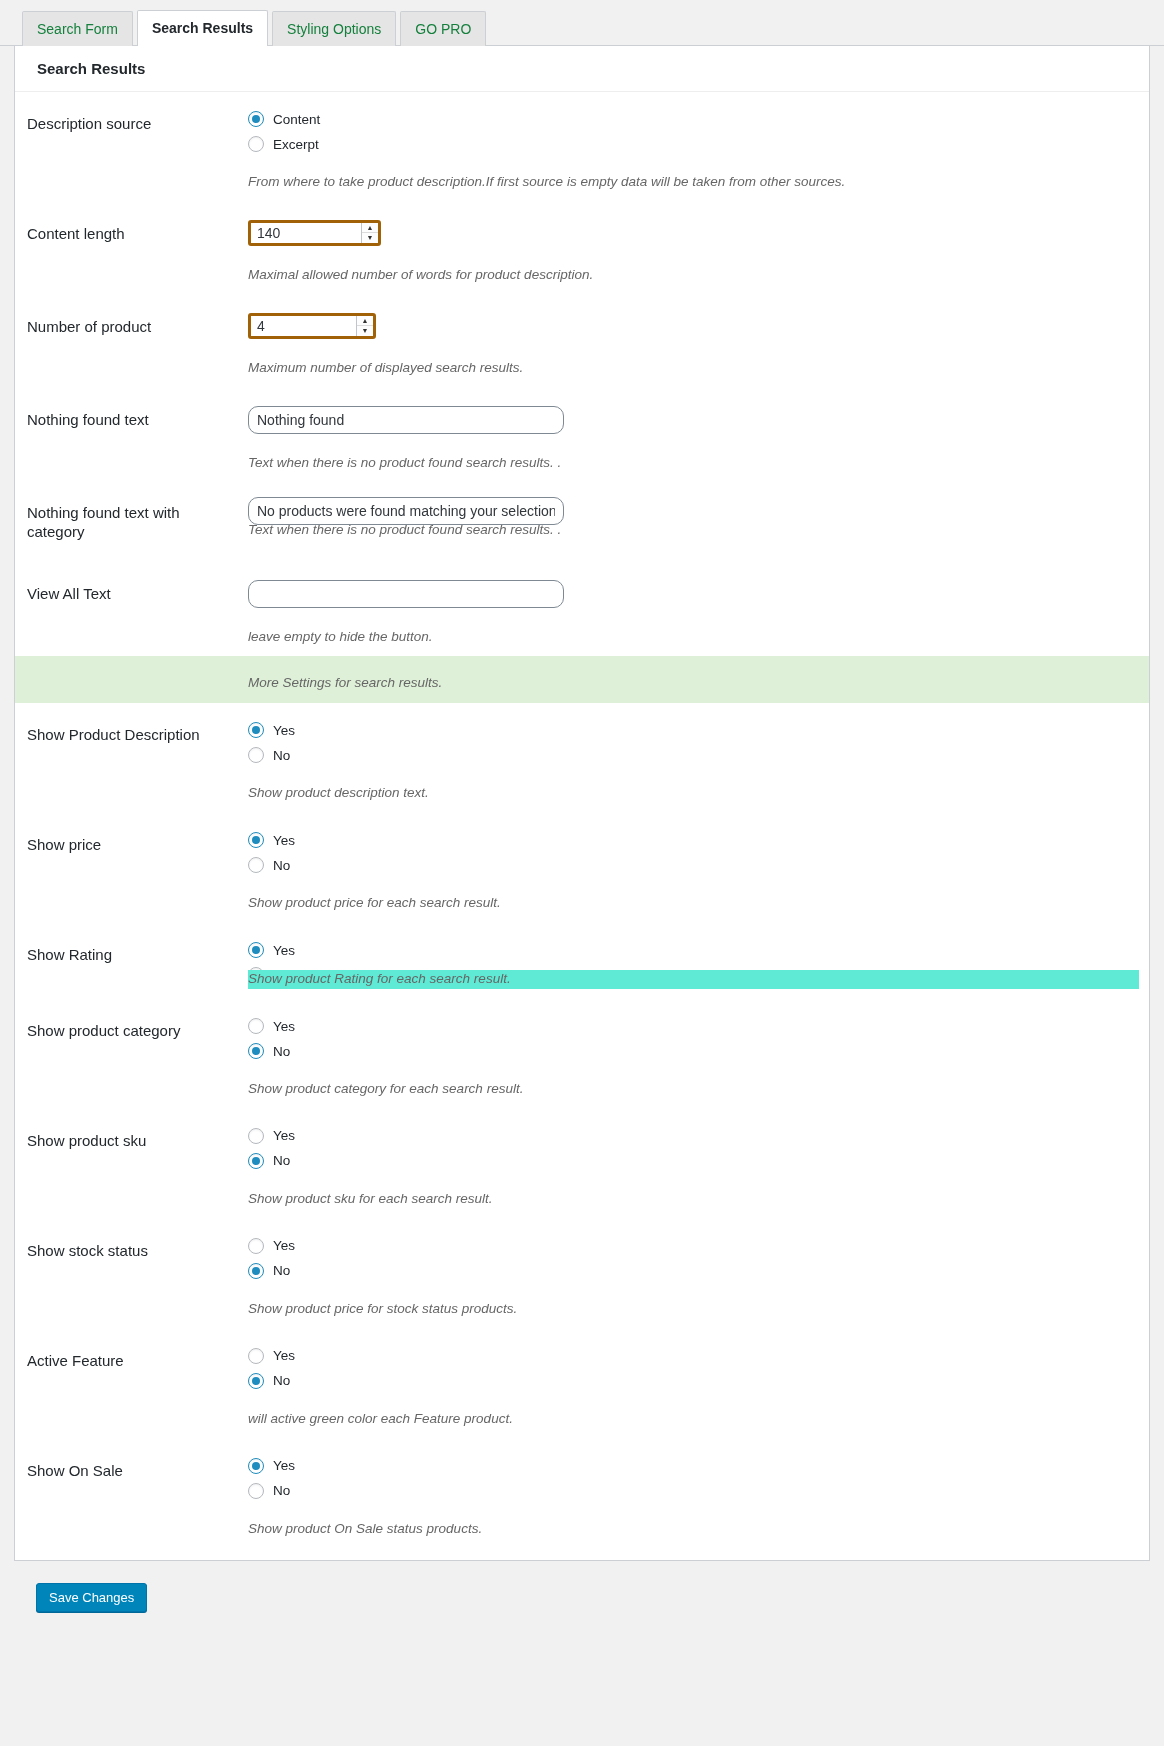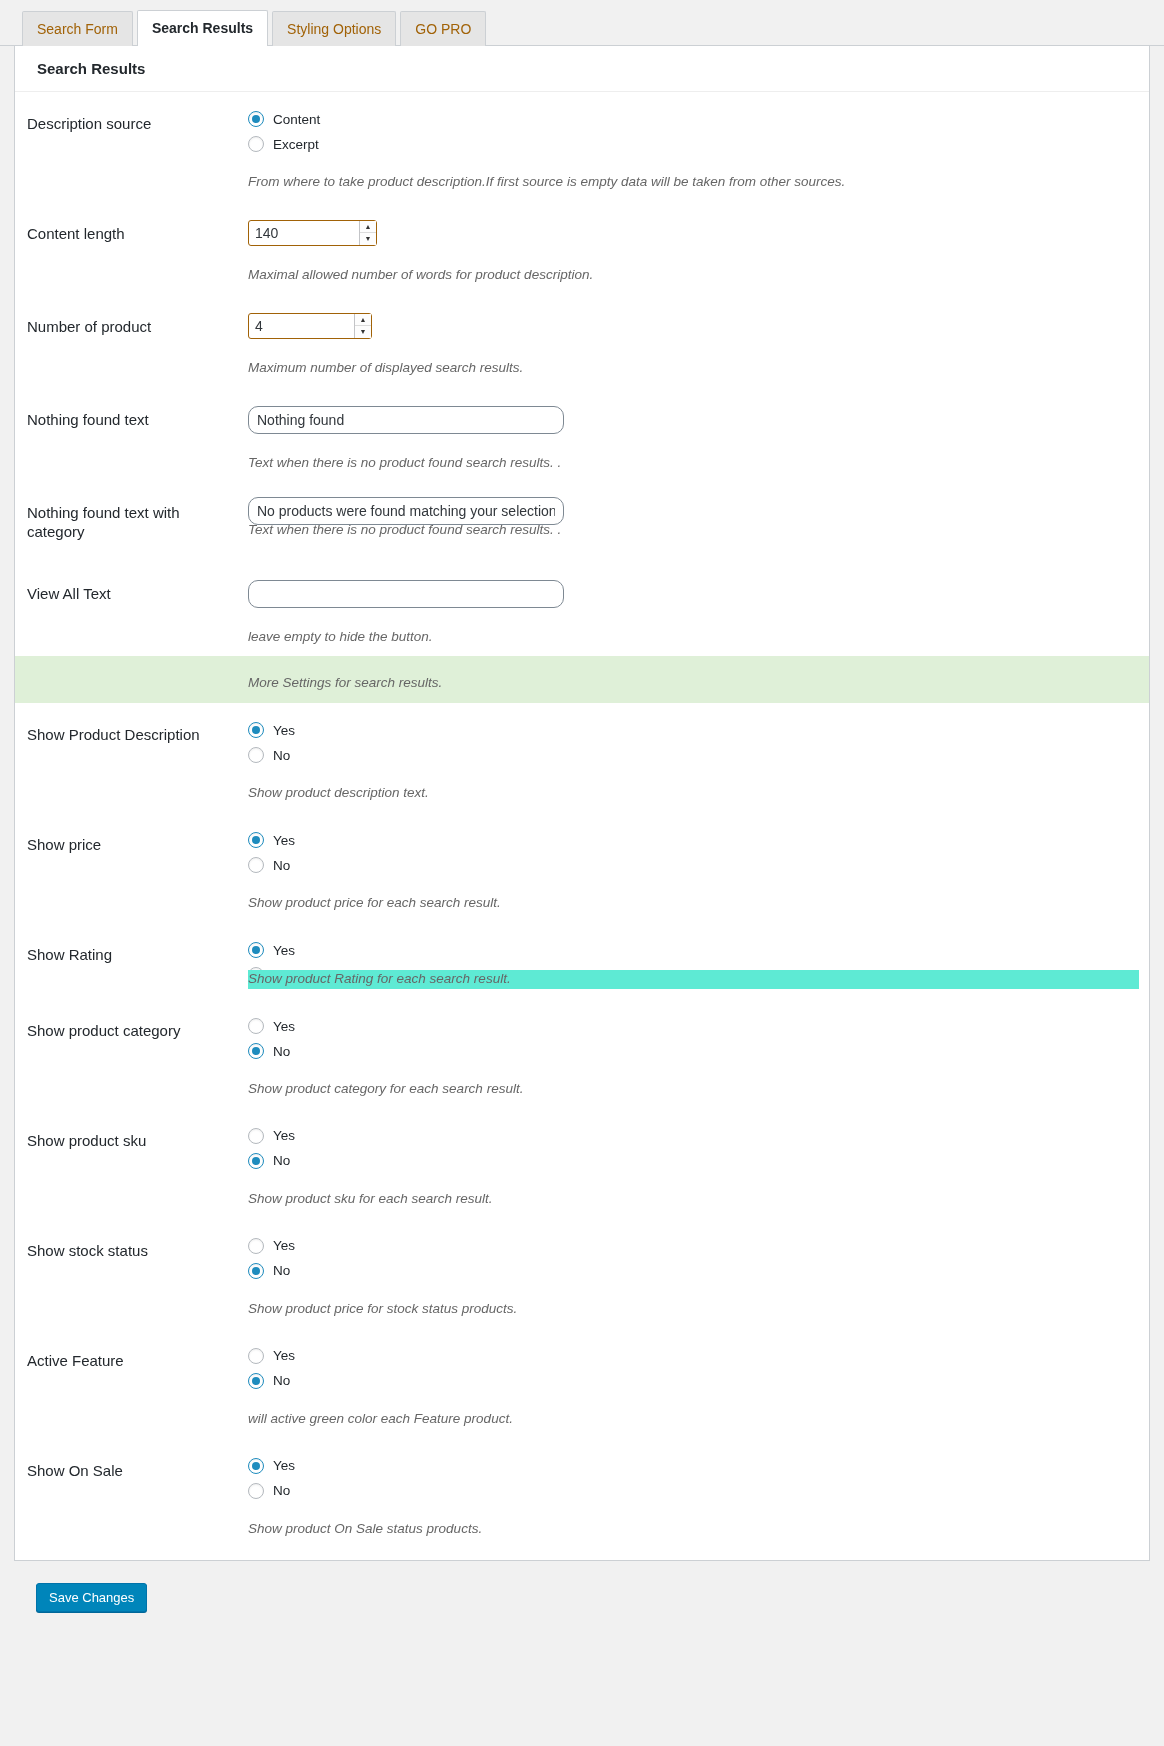--- a/index.html
+++ b/index.html
@@ -28,21 +28,21 @@
     height: 46px;
   }
   .tab {
     font-size: 14px;
     line-height: 1;
     padding: 10px 14px 10px 14px;
     margin-right: 4px;
     border: 1px solid #ccd0d4;
     border-bottom: none;
     background: #e5e5e5;
-    color: #a16207;
+    color: #15803d;
     cursor: pointer;
     position: relative;
     top: 1px;
     border-radius: 2px 2px 0 0;
   }
   .tab.active {
     background: #ffffff;
     color: #23282d;
     font-weight: bold;
     border-color: #ccd0d4;
@@ -129,21 +129,21 @@
     font-size: 13.5px;
     margin-top: 20px;
     line-height: 1.4;
   }
   .desc.snug { margin-top: 9px; }
 
   
   .num-wrap {
     display: inline-flex;
     align-items: stretch;
-    border: 1px solid #a16207;
+    border: 3px solid #a16207;
     background: #fff;
     border-radius: 3px;
     height: 26px;
     box-shadow: 0 0 0 transparent;
   }
   .num-wrap input {
     border: none;
     outline: none;
     font-size: 14px;
     padding: 0 6px;

